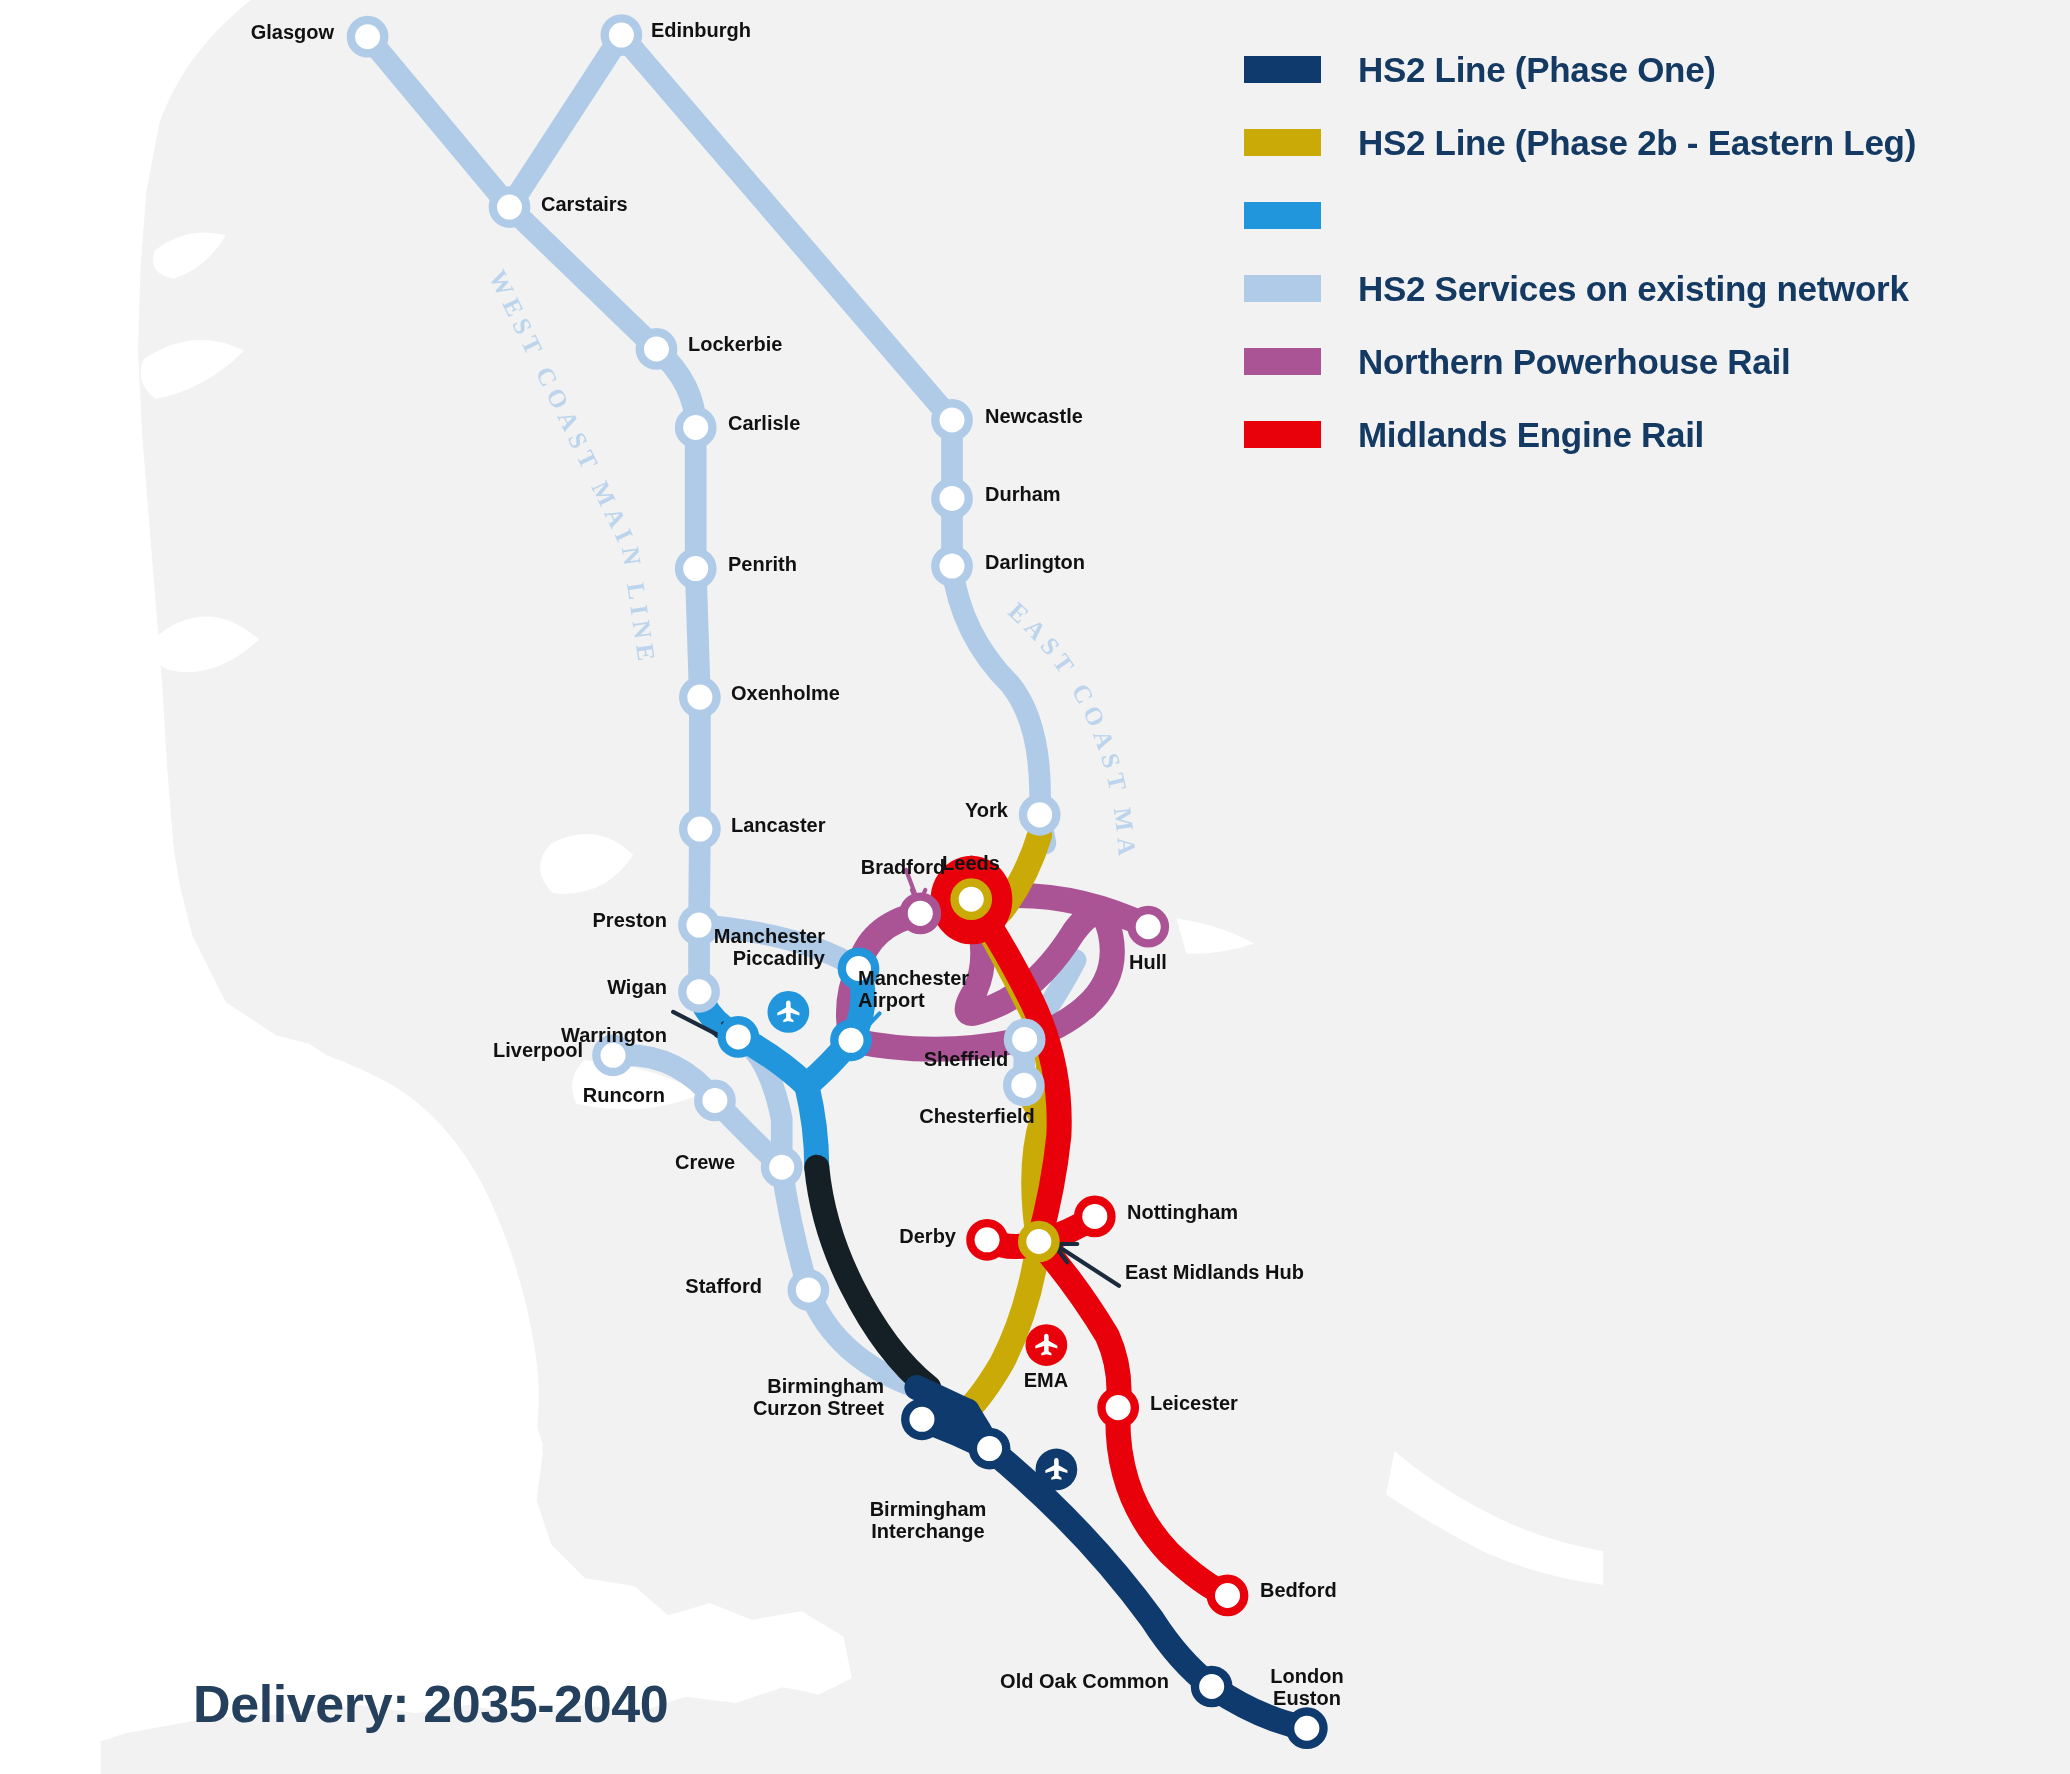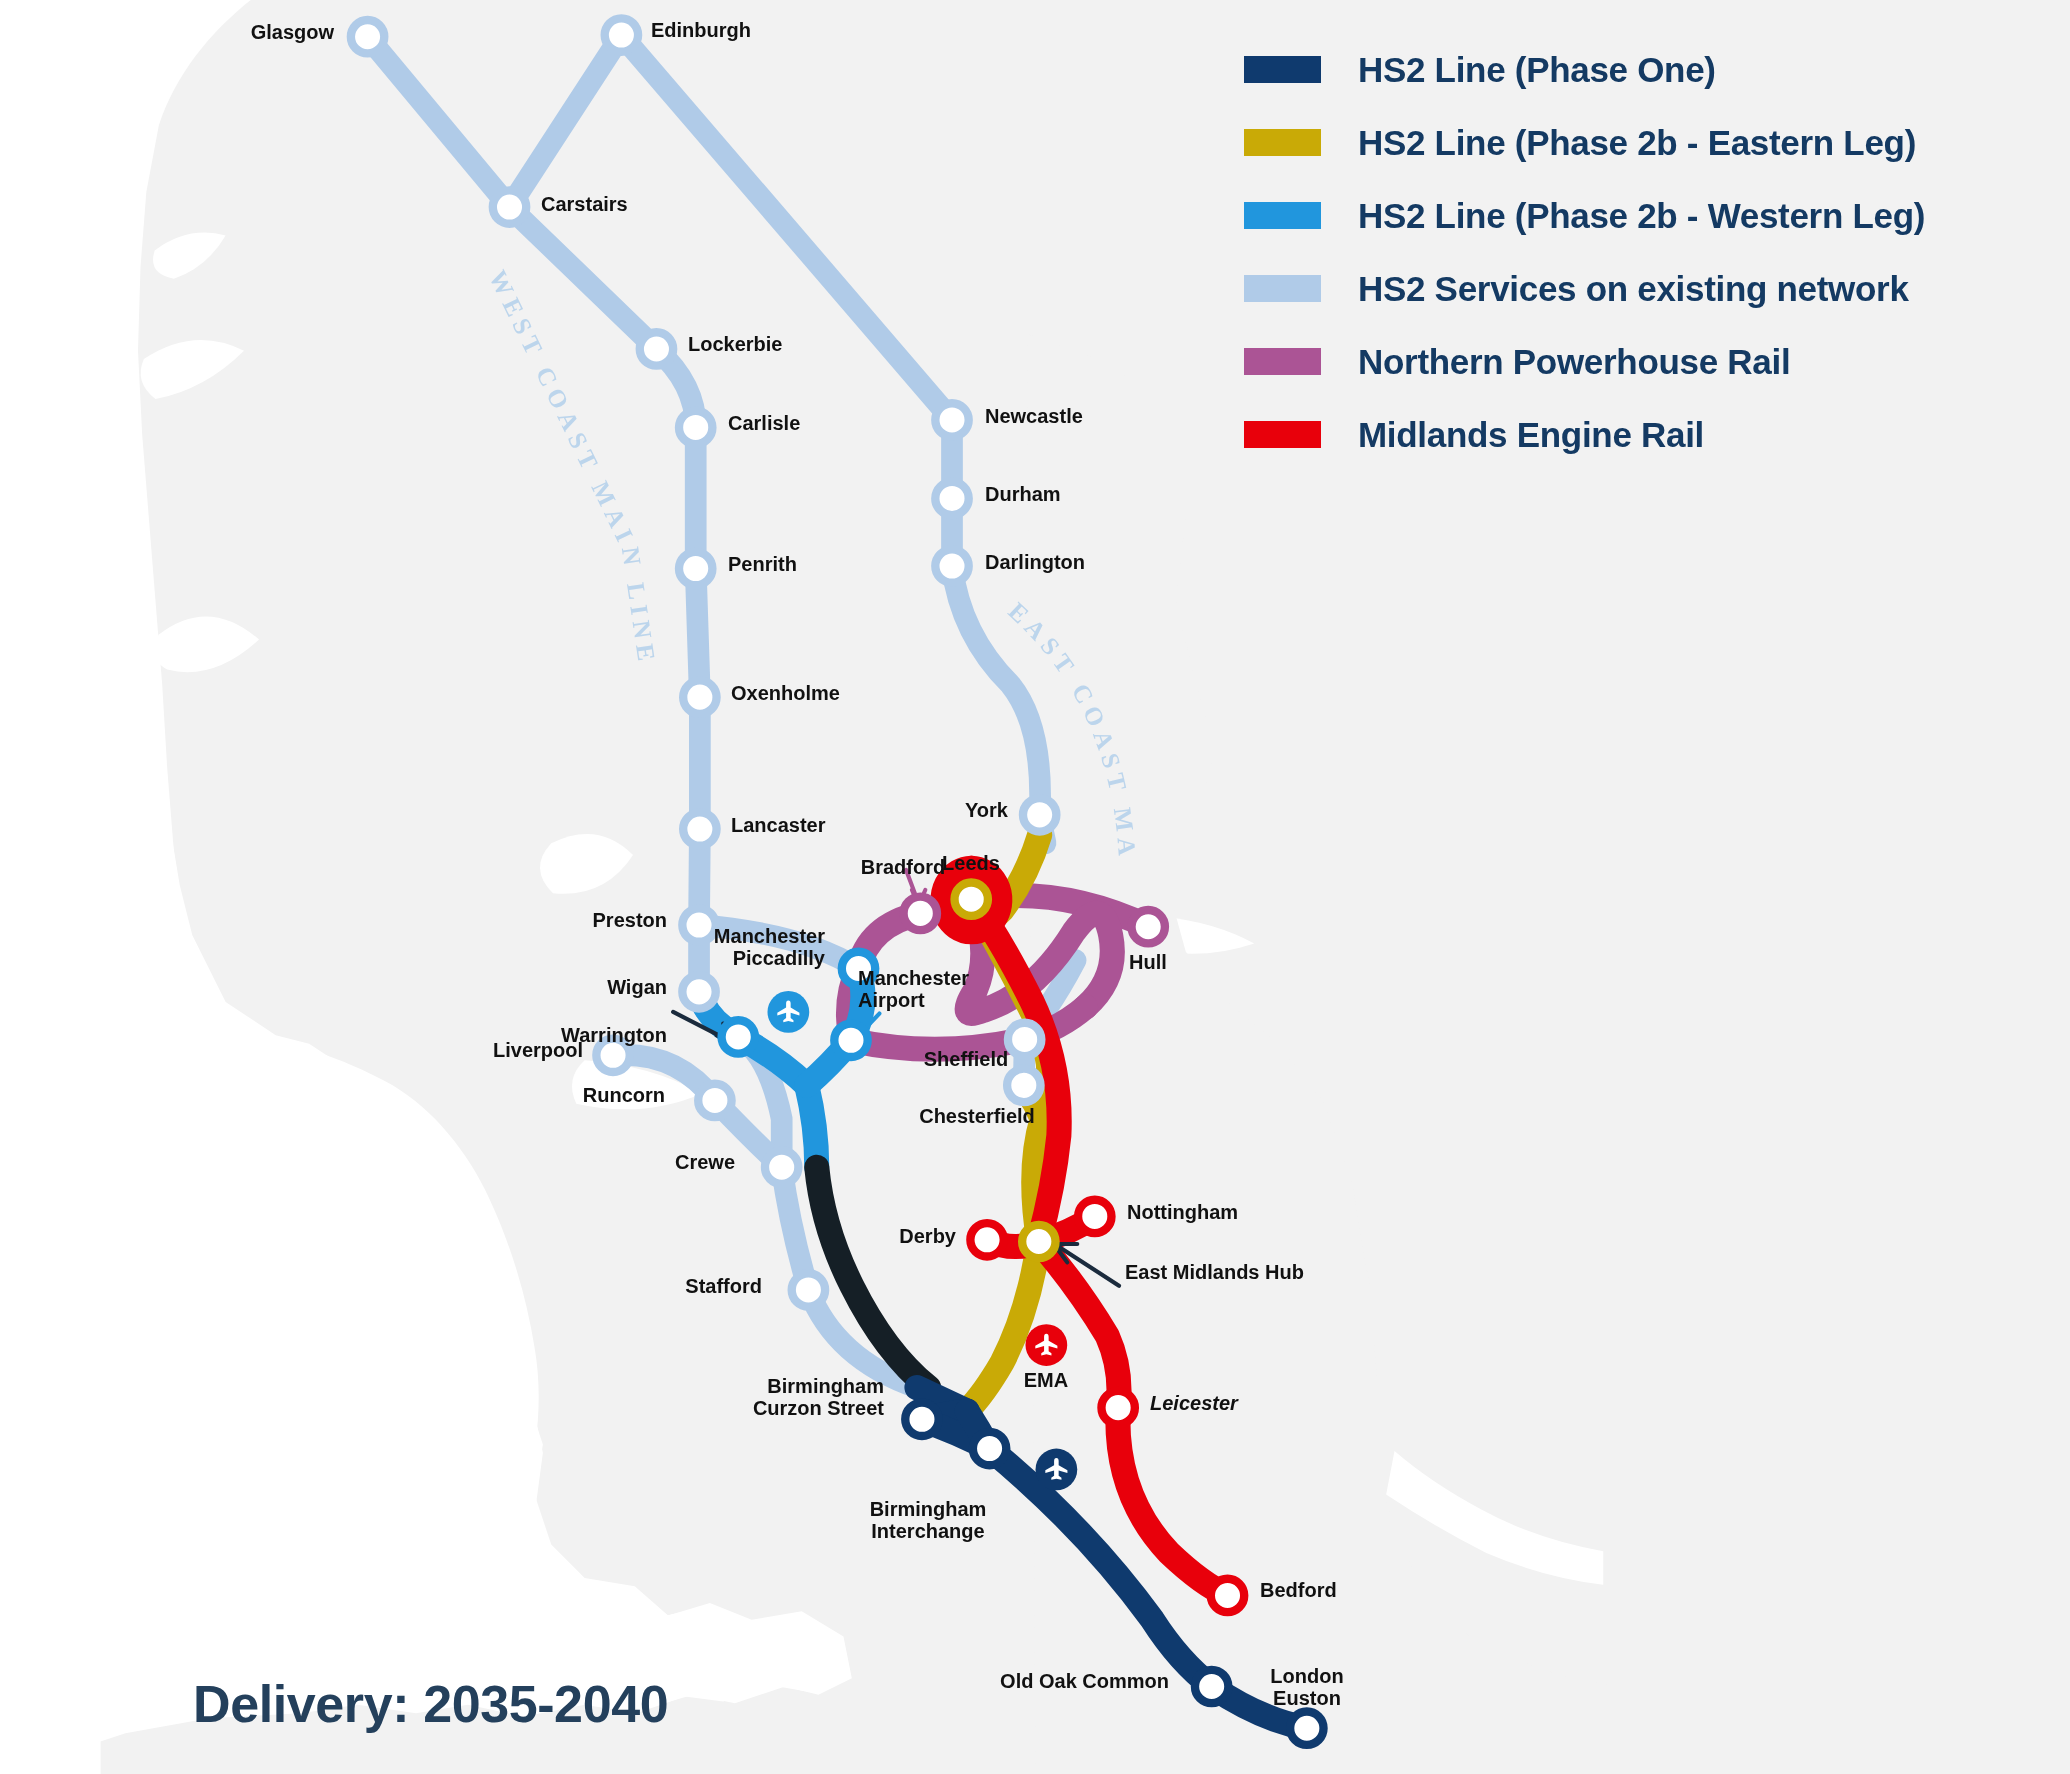--- a/index.html
+++ b/index.html
@@ -358,21 +358,20 @@
     <div class="legend-row">
       <span class="swatch" style="background:#0f3a6e"></span>
       <span class="legend-label">HS2 Line (Phase One)</span>
     </div>
     <div class="legend-row">
       <span class="swatch" style="background:#c9aa06"></span>
       <span class="legend-label">HS2 Line (Phase 2b - Eastern Leg)</span>
     </div>
     <div class="legend-row">
       <span class="swatch" style="background:#2196dd"></span>
-      <span class="legend-label">HS2 Line (Phase 2b - Western Leg)</span>
     </div>
     <div class="legend-row">
       <span class="swatch" style="background:#b0cbe8"></span>
       <span class="legend-label">HS2 Services on existing network</span>
     </div>
     <div class="legend-row">
       <span class="swatch" style="background:#ab5495"></span>
       <span class="legend-label">Northern Powerhouse Rail</span>
     </div>
     <div class="legend-row">
@@ -404,21 +403,21 @@
       <div class="lbl c" style="left: 981px; top: 952px; width: 334px;">Hull</div>
       <div class="lbl r" style="left: auto; top: 800px; right: 1063px;">York</div>
       <div class="lbl" style="left: 985px; top: 406px;">Newcastle</div>
       <div class="lbl" style="left: 985px; top: 484px;">Durham</div>
       <div class="lbl" style="left: 985px; top: 552px;">Darlington</div>
       <div class="lbl c" style="left: 799px; top: 1049px; width: 334px;">Sheffield</div>
       <div class="lbl c" style="left: 810px; top: 1106px; width: 334px;">Chesterfield</div>
       <div class="lbl r" style="left: auto; top: 1226px; right: 1115px;">Derby</div>
       <div class="lbl" style="left: 1127px; top: 1202px;">Nottingham</div>
       <div class="lbl" style="left: 1125px; top: 1262px;">East Midlands Hub</div>
-      <div class="lbl" style="left: 1150px; top: 1393px; font-style: italic;">Leicester</div>
+      <div class="lbl" style="left: 1150px; top: 1393px;">Leicester</div>
       <div class="lbl" style="left: 1260px; top: 1580px;">Bedford</div>
       <div class="lbl r" style="left: auto; top: 1376px; right: 1187px;">Birmingham<br>Curzon Street</div>
       <div class="lbl c" style="left: 761px; top: 1499px; width: 334px;">Birmingham<br>Interchange</div>
       <div class="lbl r" style="left: auto; top: 1671px; right: 902px; margin-left: 41px;">Old Oak Common</div>
       <div class="lbl c" style="left: 1140px; top: 1666px; width: 334px;">London<br>Euston</div>
     </div>
 
   <div id="airport-labels">
       <div class="lbl c" style="left: 879px; width: 334px; top: 1370px;">EMA</div>
     </div>

